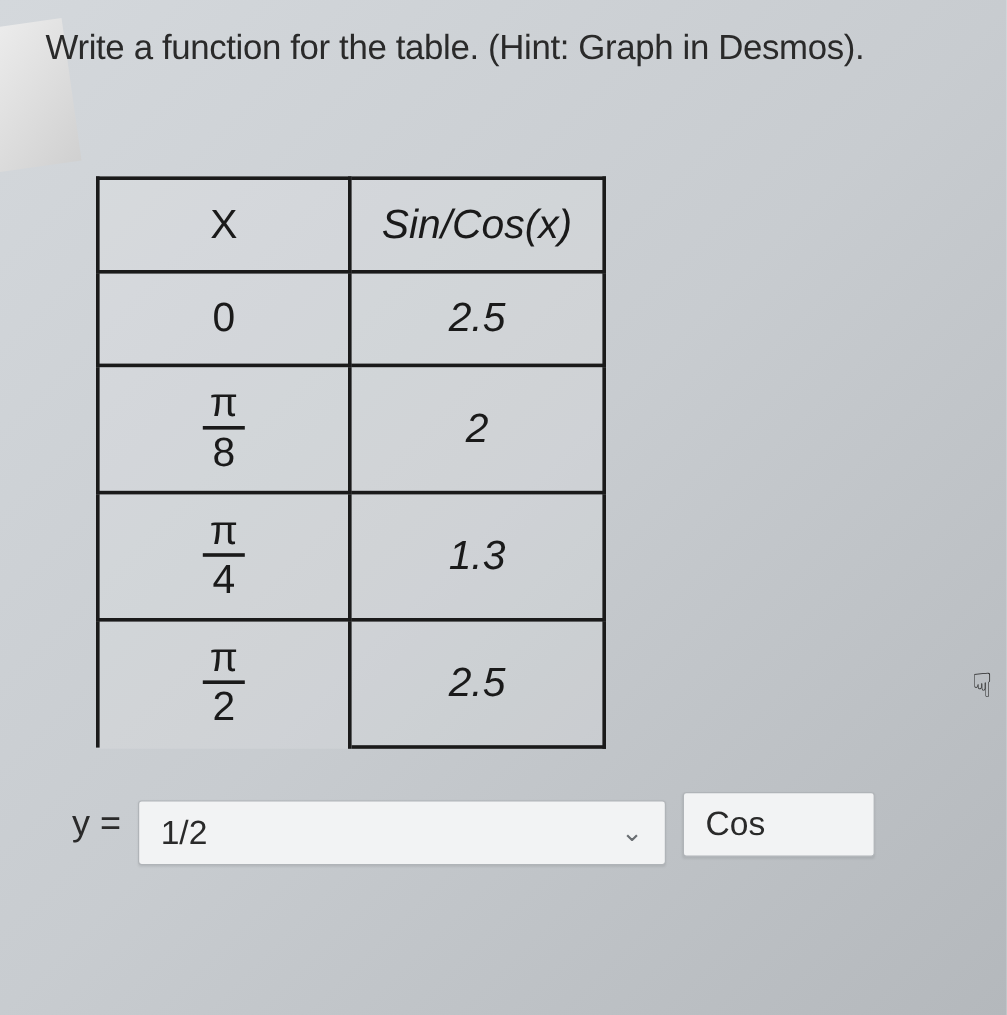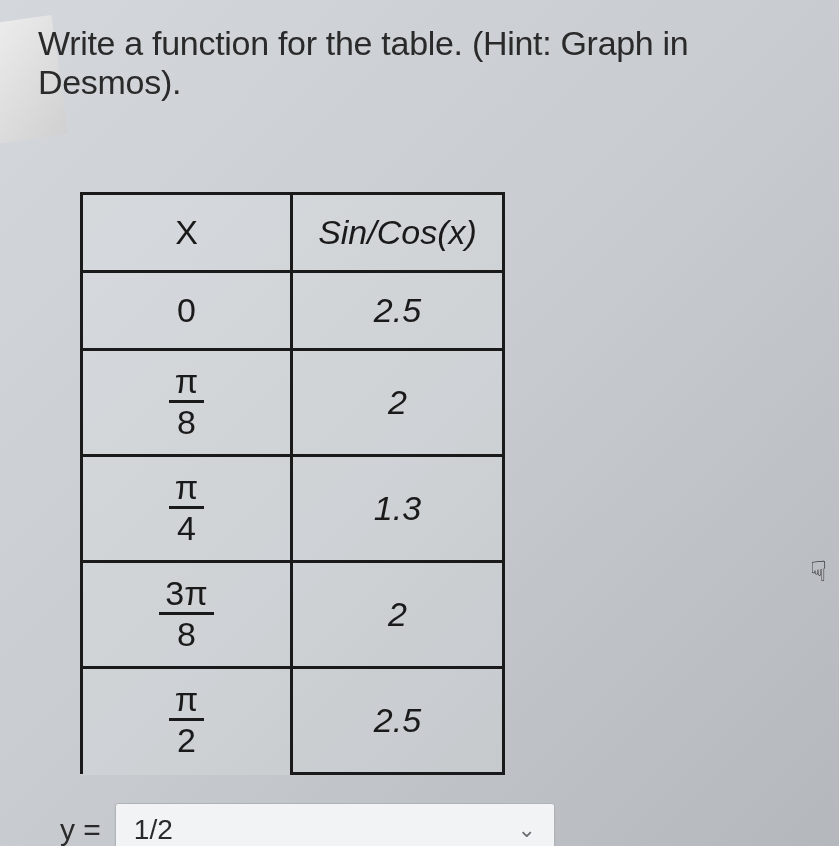--- a/index.html
+++ b/index.html
@@ -20,21 +20,21 @@
       background: linear-gradient(135deg, #f0f0f0, #d0d0d0);
       transform: rotate(-8deg);
       z-index: 0;
     }
     .content {
       position: relative;
       z-index: 1;
       padding: 24px 30px;
     }
     .question {
-      font-size: 34px;
+      font-size: 29px;
       color: #2a2a2a;
       font-weight: 500;
       letter-spacing: -0.3px;
       margin-bottom: 90px;
       margin-left: 8px;
     }
     .table-wrap {
       margin-left: 50px;
       margin-bottom: 28px;
     }
@@ -85,20 +85,21 @@
       display: flex;
       align-items: center;
       font-size: 28px;
       color: #2a2a2a;
       box-shadow: 0 1px 2px rgba(0,0,0,0.08);
     }
     .select-amp {
       width: 440px;
       padding: 0 18px;
       justify-content: space-between;
+      margin-top: 15px;
     }
     .select-fn {
       width: 160px;
       padding: 0 18px;
     }
     .chevron {
       color: #6a6e72;
       font-size: 22px;
     }
     .cursor-hand {
@@ -143,44 +144,38 @@
         <tr>
           <td class="col-x frac-cell">
             <span class="frac">
               <span class="num">π</span>
               <span class="den">4</span>
             </span>
           </td>
           <td class="col-y">1.3</td>
         </tr>
         <tr>
-          <td class="col-x frac-cell">
-            <span class="frac">
-              <span class="num">3π</span>
-              <span class="den">8</span>
-            </span>
-          </td>
-          <td class="col-y">2</td>
-        </tr>
-        <tr>
           <td class="col-x frac-cell frac-cell-last">
             <span class="frac">
               <span class="num">π</span>
               <span class="den">2</span>
             </span>
           </td>
           <td class="col-y">2.5</td>
         </tr>
       </tbody>
     </table>
   </div>
 
   <div class="answer-row">
     <span class="y-eq">y =</span>
     <div class="select-box select-amp">
       <span>1/2</span>
       <span class="chevron">⌄</span>
     </div>
+    <div class="select-box select-fn">
+      <span>Cos</span>
+    </div>
   </div>
 
 </div>
 
 <div class="cursor-hand">☟</div>
 
 </body></html>

